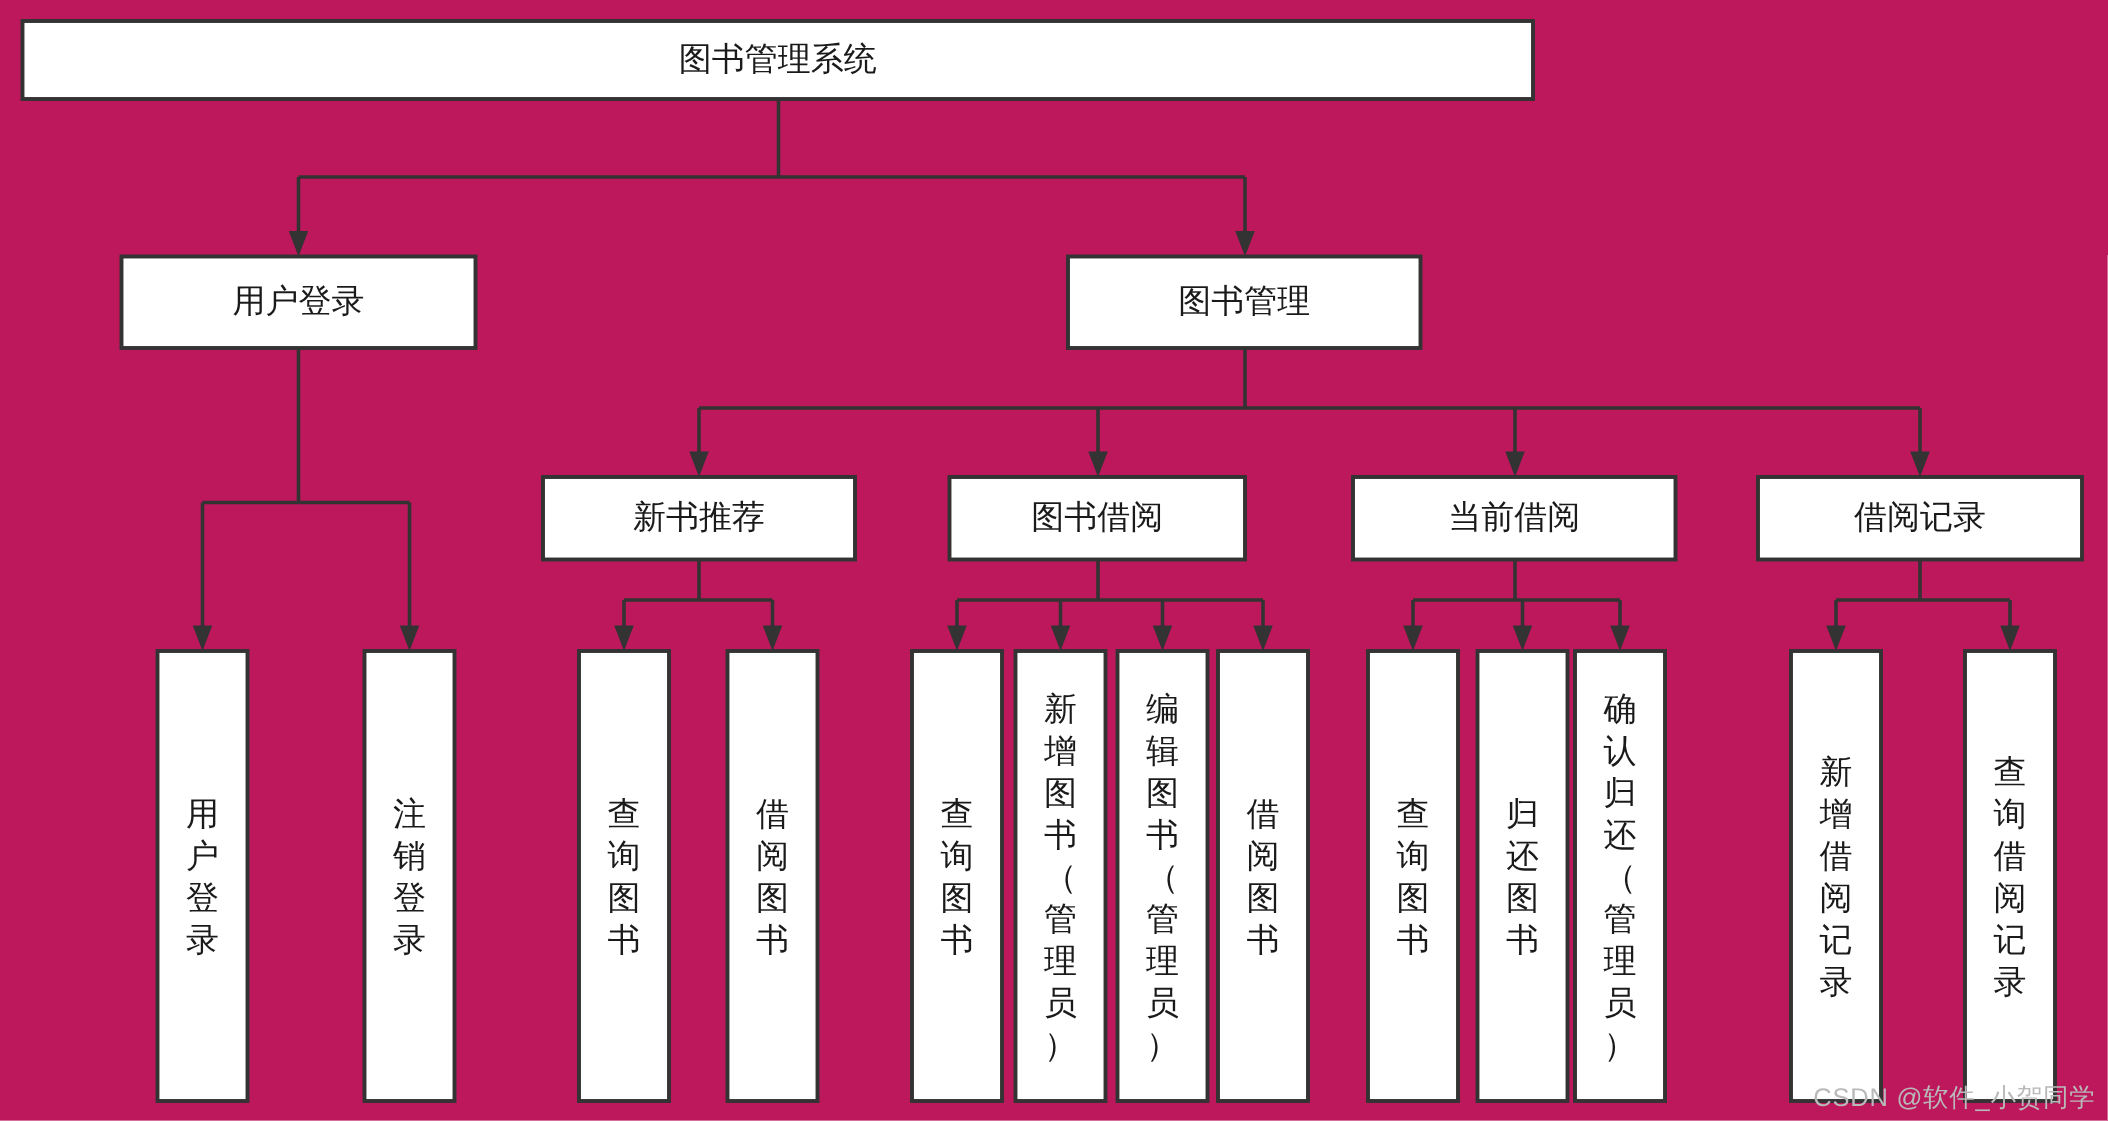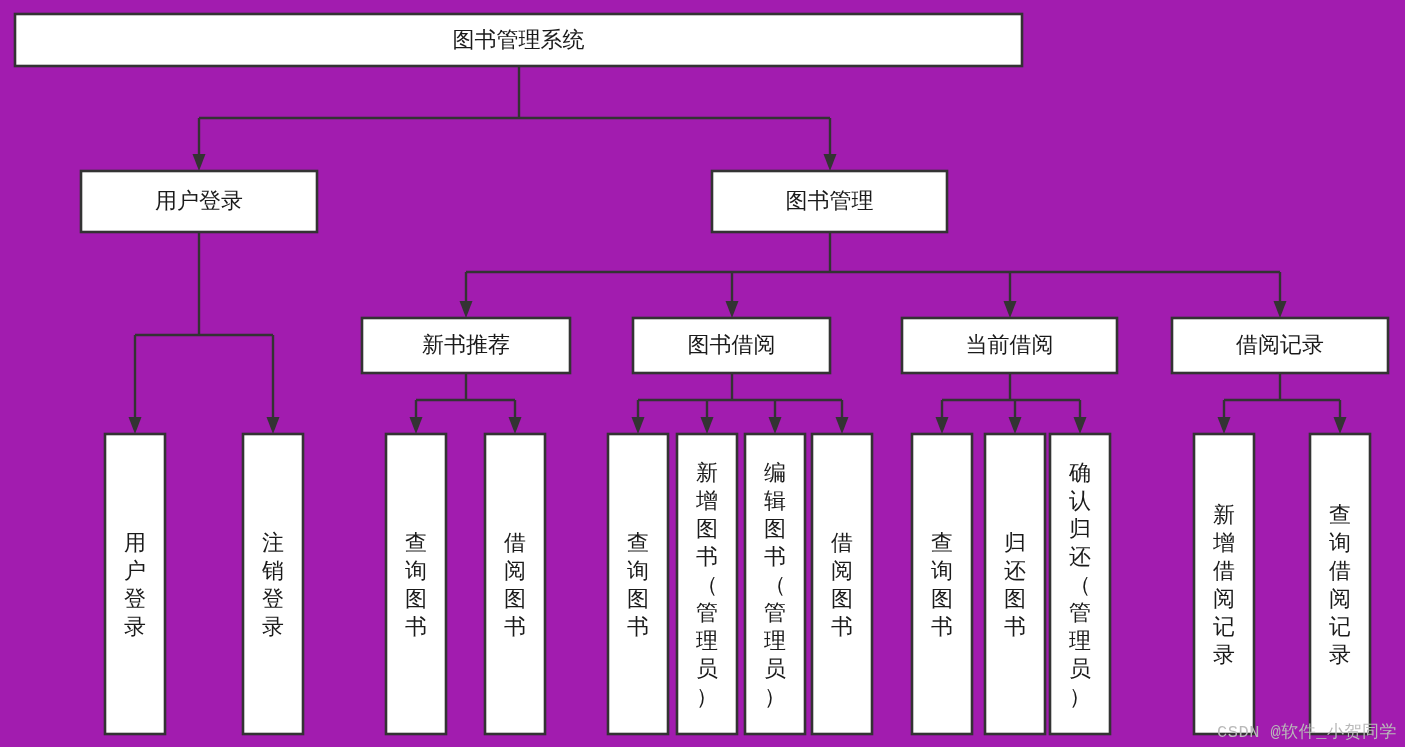--- a/index.html
+++ b/index.html
@@ -11,21 +11,21 @@
   body {
     width: 1405px;
     height: 747px;
     overflow: hidden;
     font-family: "Liberation Sans", "DejaVu Sans", sans-serif;
   }
   #diagram-root {
     position: relative;
     width: 1405px;
     height: 747px;
-    background: #a21caf;
+    background: #be185d;
   }
   svg#tree-svg {
     position: absolute;
     left: 0;
     top: 0;
     width: 1405px;
     height: 747px;
     display: block;
   }
   .node-box {
@@ -53,21 +53,21 @@
     stroke-linecap: butt;
   }
   .arrow-head {
     fill: #333333;
     stroke: none;
   }
   .watermark-text {
     position: absolute;
     right: 8px;
     bottom: 4px;
-    font-family: Liberation Mono, monospace;
+    font-family: Liberation Sans, sans-serif;
     font-size: 17px;
     color: #b9b9b9;
     white-space: nowrap;
     letter-spacing: 0.5px;
     margin-left: 36px;
   }
 </style>
 </head>
 <body>
 

